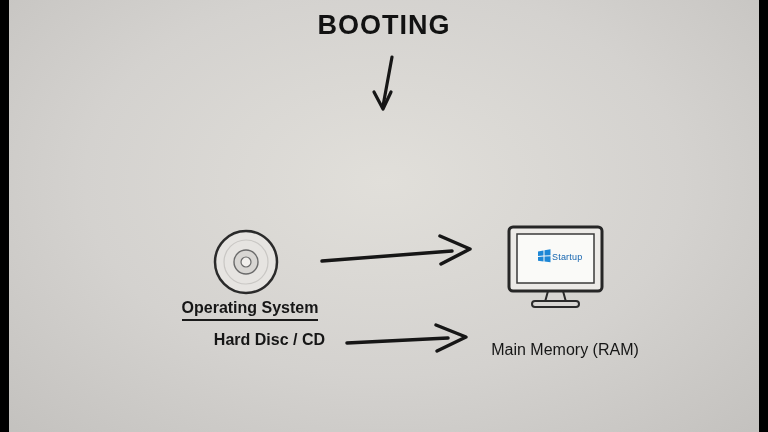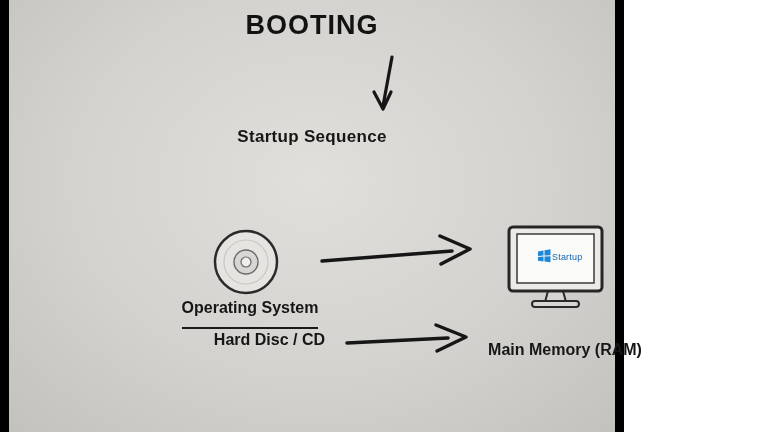--- a/index.html
+++ b/index.html
@@ -7,21 +7,21 @@
     padding: 0;
   }
   body {
     width: 768px;
     height: 432px;
     overflow: hidden;
     font-family: "Liberation Sans", sans-serif;
   }
   .stage {
     position: relative;
-    width: 624px;
+    width: 768px;
     height: 432px;
     background: radial-gradient(ellipse at 50% 42%, #e1dfda 0%, #d4d2cf 55%, #c3c1be 100%);
   }
   .pillar {
     position: absolute;
     top: 0;
     width: 9px;
     height: 432px;
     background: #000;
   }
@@ -56,40 +56,40 @@
     top: 299px;
     width: 140px;
     text-align: center;
   }
   .os-label {
     display: inline-block;
     font-size: 16px;
     font-weight: bold;
     color: #161616;
     border-bottom: 2px solid #1a1a1a;
-    padding-bottom: 10px;
+    padding-bottom: 2px;
   }
   .media-label {
     position: absolute;
     left: 175px;
     top: 331px;
     width: 150px;
     text-align: right;
     font-size: 16px;
     font-weight: bold;
     color: #161616;
   }
   .memory-label {
     position: absolute;
     left: 470px;
     top: 341px;
     width: 190px;
     text-align: center;
     font-size: 16px;
-    font-weight: bold;
+    font-weight: normal;
     color: #161616;
   }
   .windows-label {
     position: absolute;
     left: 552px;
     top: 252px;
     font-size: 9px;
     color: #1565b0;
     letter-spacing: 0.2px;
   }
@@ -143,21 +143,20 @@
         <path d="M 538 251.5 L 543.5 250.5 L 543.5 255.5 L 538 256 Z"></path>
         <path d="M 544.5 250.3 L 550.5 249.3 L 550.5 255.3 L 544.5 255.4 Z"></path>
         <path d="M 538 257 L 543.5 256.5 L 543.5 261.5 L 538 260.7 Z"></path>
         <path d="M 544.5 256.4 L 550.5 256.3 L 550.5 262.3 L 544.5 261.6 Z"></path>
       </g>
     </g>
   </svg>
 
   <div class="title">BOOTING</div>
 
-  <div class="startup">Startup Sequence</div>
 
   <div class="os-label-wrap">
     <span class="os-label">Operating System</span>
   </div>
 
   <div class="media-label">Hard Disc / CD</div>
 
   <div class="memory-label">Main Memory (RAM)</div>
 
   <div class="windows-label">Startup</div>

